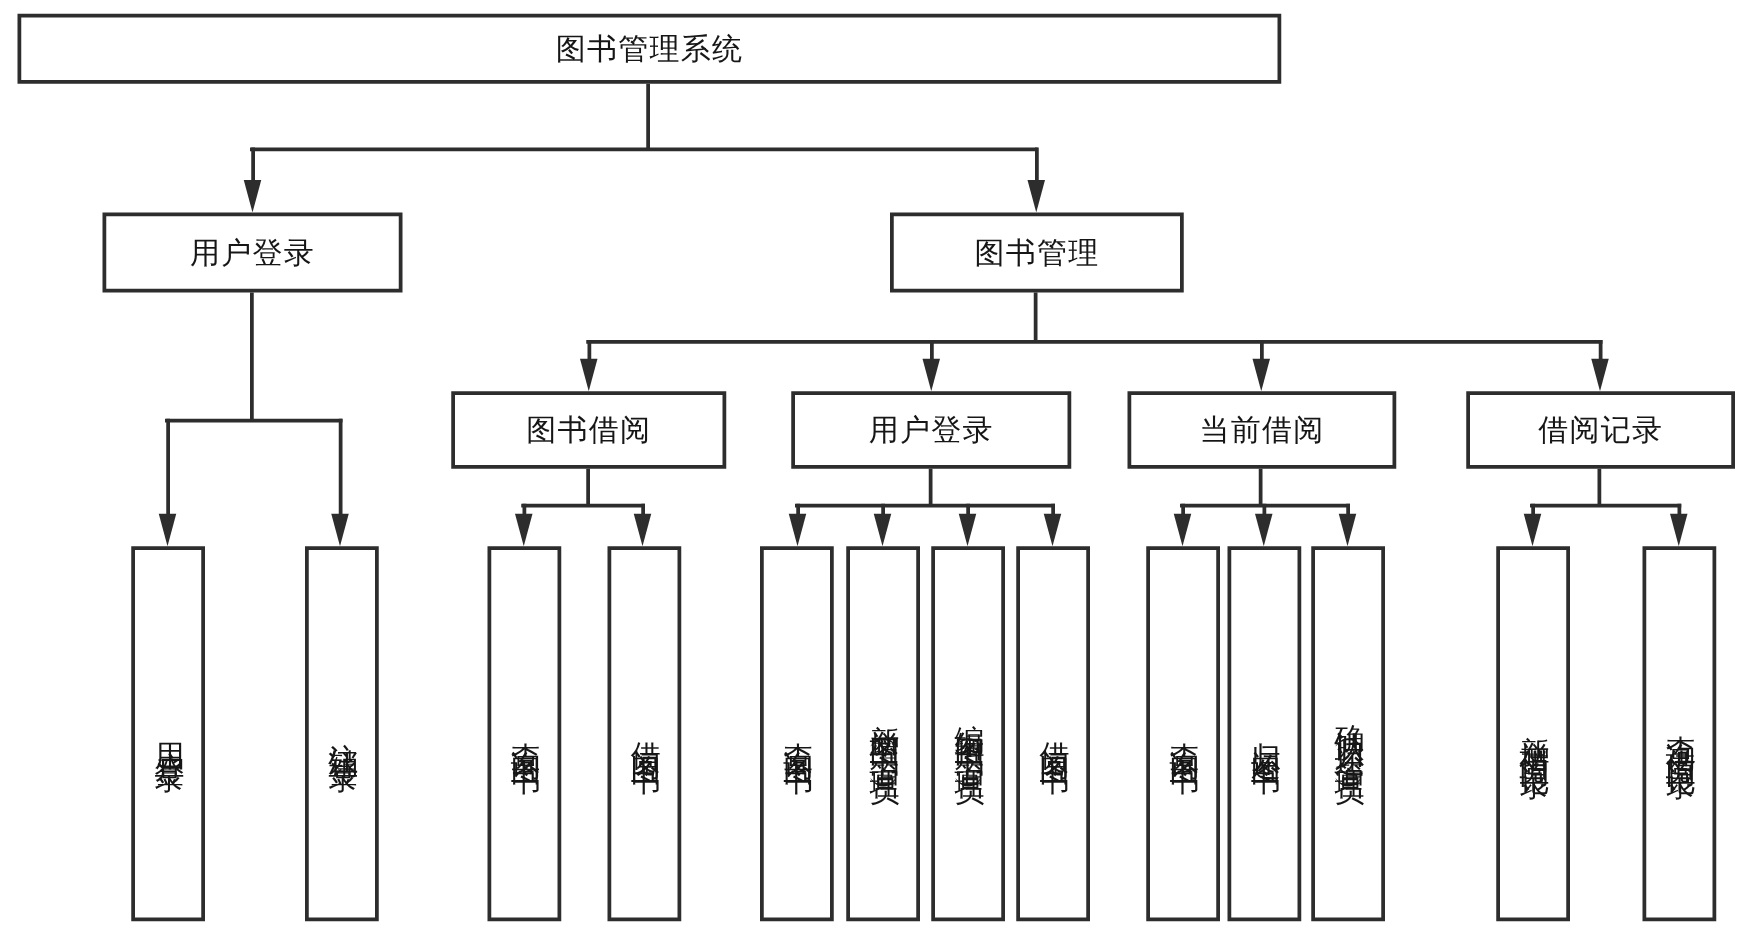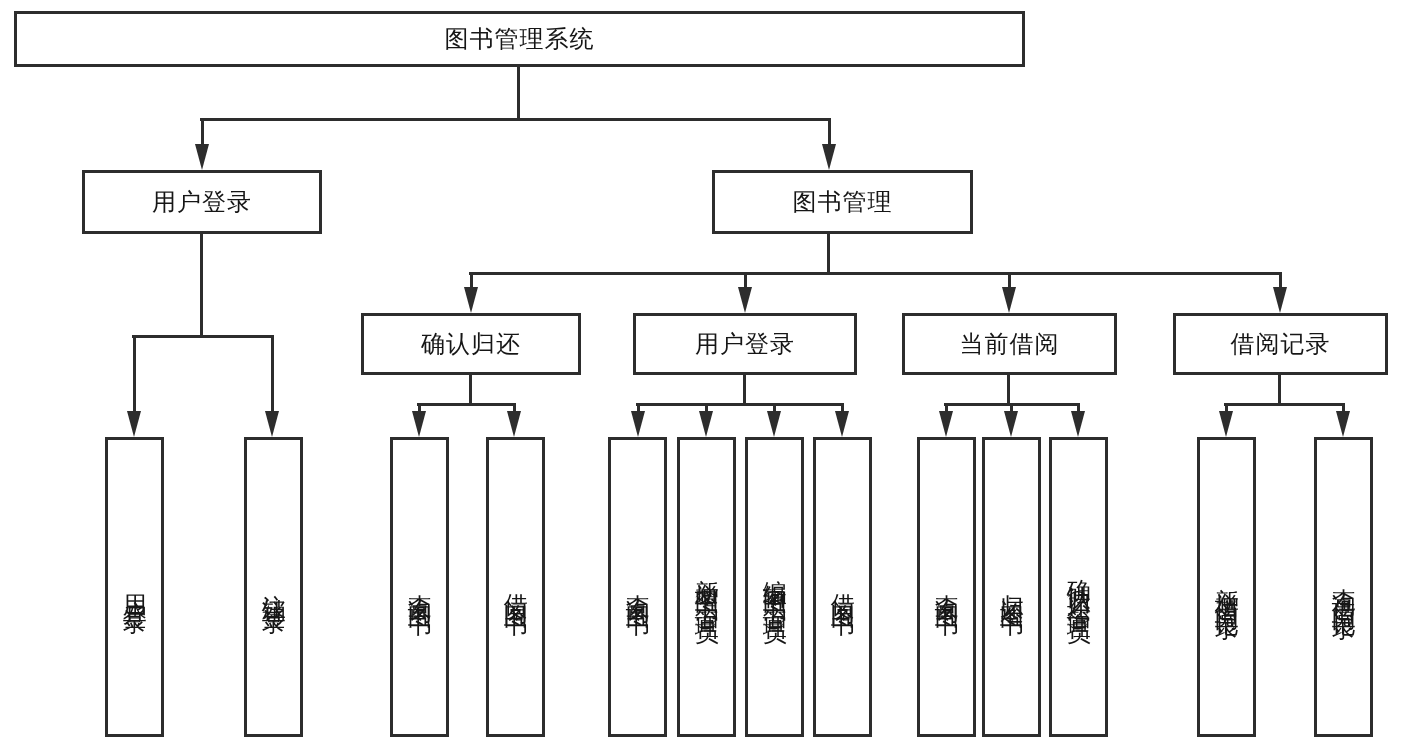--- a/index.html
+++ b/index.html
@@ -71,30 +71,30 @@
 <div id="canvas">
 
   <div class="node" style="left:14px;top:11px;width:1011px;height:56px">图书管理系统</div>
 
   <div class="vline" style="left:517px;top:67px;height:53px"></div>
   <div class="hline" style="left:200px;top:118px;width:630px"></div>
   <div class="drop" style="left:195px;top:118px;height:52px"></div>
   <div class="drop" style="left:822px;top:118px;height:52px"></div>
 
   <div class="node" style="left:82px;top:170px;width:240px;height:64px">用户登录</div>
-  <div class="node" style="left:712px;top:170px;width:261px;height:64px">图书管理</div>
+  <div class="node" style="left:712px;top:170px;width:235px;height:64px">图书管理</div>
 
   <div class="vline" style="left:827px;top:234px;height:40px"></div>
   <div class="hline" style="left:469px;top:272px;width:813px"></div>
   <div class="drop" style="left:464px;top:272px;height:41px"></div>
   <div class="drop" style="left:738px;top:272px;height:41px"></div>
   <div class="drop" style="left:1002px;top:272px;height:41px"></div>
   <div class="drop" style="left:1273px;top:272px;height:41px"></div>
 
-  <div class="node" style="left:361px;top:313px;width:220px;height:62px">确认归还</div>
+  <div class="node" style="left:361px;top:313px;width:220px;height:62px">图书借阅</div>
   <div class="node" style="left:633px;top:313px;width:224px;height:62px">用户登录</div>
   <div class="node" style="left:902px;top:313px;width:215px;height:62px">当前借阅</div>
   <div class="node" style="left:1173px;top:313px;width:215px;height:62px">借阅记录</div>
 
   <div class="vline" style="left:200px;top:234px;height:103px"></div>
   <div class="hline" style="left:132px;top:335px;width:142px"></div>
   <div class="drop" style="left:127px;top:335px;height:102px"></div>
   <div class="drop" style="left:265px;top:335px;height:102px"></div>
 
   <div class="vline" style="left:469px;top:375px;height:30px"></div>

